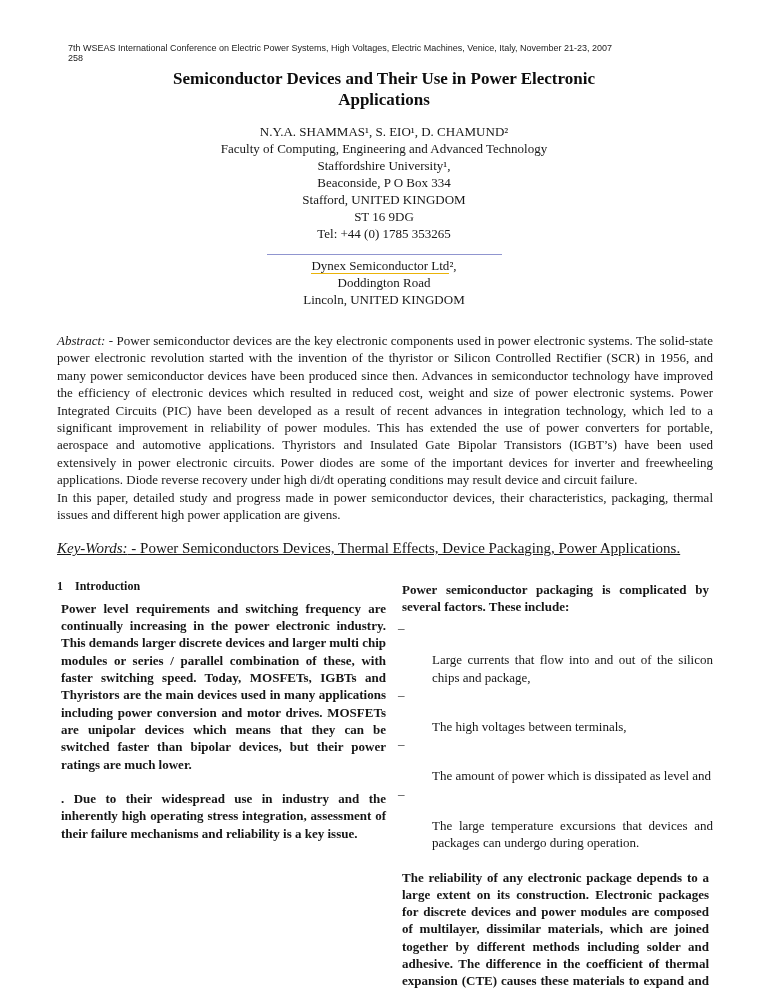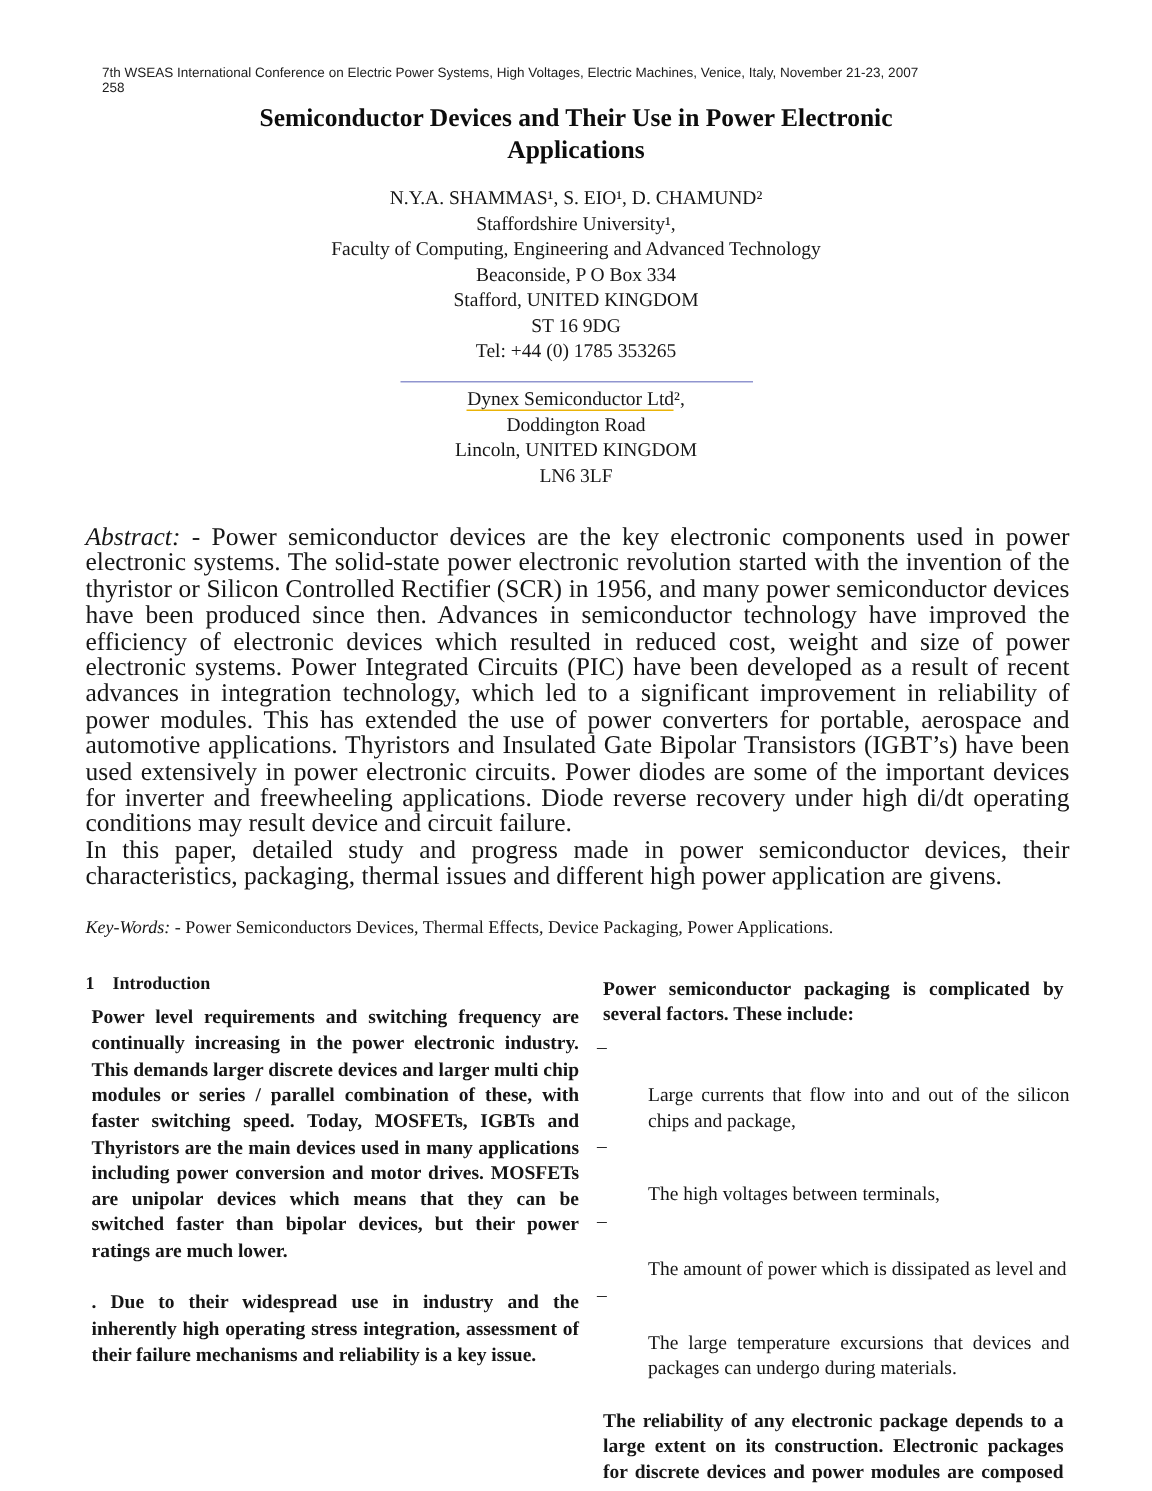--- a/index.html
+++ b/index.html
@@ -56,30 +56,31 @@
     border-bottom: 1px solid #eab308;
     padding-bottom: 0px;
     cursor: pointer;
   }
   .body-block {
     margin-left: 57px;
     width: 656px;
   }
   .abstract-block {
     margin-top: 24px;
-    font-size: 17px;
+    font-size: 13px;
     line-height: 17.4px;
     text-align: justify;
   }
   .abstract-block p { margin: 0; }
   .ital { font-style: italic; }
   .keywords-block {
     margin-top: 17px;
-    font-size: 12px;
+    font-size: 15px;
     line-height: 17.4px;
+    text-decoration: underline;
   }
   .columns {
     margin-top: 19px;
     display: flex;
     gap: 8px;
   }
   .col-left  { width: 333px; }
   .col-right { width: 315px; }
   .col-left, .col-right {
     font-size: 13px;
@@ -118,34 +119,33 @@
 
 <div class="main">
 
   <div class="paper-title">
     <span>Semiconductor Devices and Their Use in Power Electronic</span><br>
     <span>Applications</span>
   </div>
 
   <div class="authors-block">
     <div>N.Y.A. SHAMMAS¹, S. EIO¹, D. CHAMUND²</div>
+    <div>Faculty of Computing, Engineering and Advanced Technology</div>
     <div>Staffordshire University¹,</div>
-    <div>Faculty of Computing, Engineering and Advanced Technology</div>
     <div>Beaconside, P O Box 334</div>
     <div>Stafford, UNITED KINGDOM</div>
     <div>ST 16 9DG</div>
     <div>Tel: +44 (0) 1785 353265</div>
   </div>
 
   <div class="affil2-block">
     <div class="rule-line"></div>
     <div><span class="dynex-link">Dynex Semiconductor Ltd</span><span>²,</span></div>
     <div>Doddington Road</div>
     <div>Lincoln, UNITED KINGDOM</div>
-    <div>LN6 3LF</div>
   </div>
 
   <div class="body-block">
 
     <div class="abstract-block">
       <p><span class="ital">Abstract:</span><span> - Power semiconductor devices are the key electronic components used in power electronic systems. The solid-state power electronic revolution started with the invention of the thyristor or Silicon Controlled Rectifier (SCR) in 1956, and many power semiconductor devices have been produced since then. Advances in semiconductor technology have improved the efficiency of electronic devices which resulted in reduced cost, weight and size of power electronic systems.  Power Integrated Circuits (PIC) have been developed as a result of recent advances in integration technology, which led to a significant improvement in reliability of power modules. This has extended the use of power converters for portable, aerospace and automotive applications. Thyristors and Insulated Gate Bipolar Transistors (IGBT’s) have been used extensively in power electronic circuits. Power diodes are some of the important devices for inverter and freewheeling applications. Diode reverse recovery under high di/dt operating conditions may result device and circuit failure.</span></p>
       <p>In this paper, detailed study and progress made in power semiconductor devices, their characteristics, packaging, thermal issues and different high power application are givens.</p>
     </div>
 
     <div class="keywords-block">
@@ -172,21 +172,21 @@
           <div class="bullet-item">
             <span class="dash">–</span>
             <span class="btext">The high voltages between terminals,</span>
           </div>
           <div class="bullet-item">
             <span class="dash">–</span>
             <span class="btext">The amount of power which is dissipated as level and</span>
           </div>
           <div class="bullet-item">
             <span class="dash">–</span>
-            <span class="btext">The large temperature excursions that devices and packages can undergo during materials.</span>
+            <span class="btext">The large temperature excursions that devices and packages can undergo during operation.</span>
           </div>
         </div>
         <p class="para-gap">The reliability of any electronic package depends to a large extent on its construction.  Electronic packages for discrete devices and power modules are composed of multilayer, dissimilar materials, which are joined together by different methods including solder and adhesive. The difference in the coefficient of thermal expansion (CTE) causes these materials to expand and contract at different rates on heating and cooling. This is the main cause for the</p>
       </div>
 
     </div>
   </div>
 </div>
 
 </body></html>

